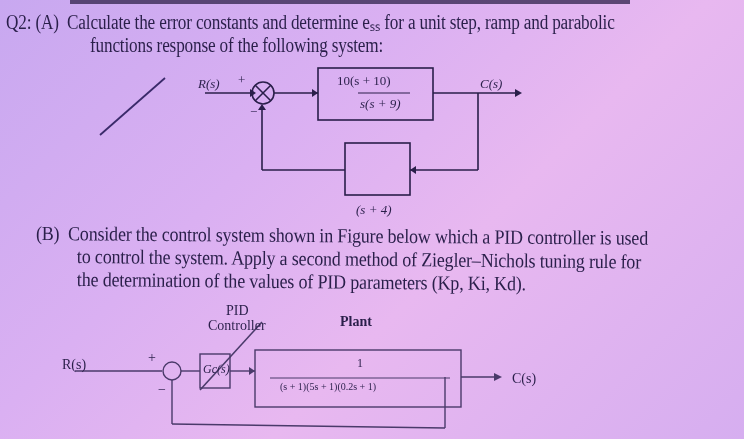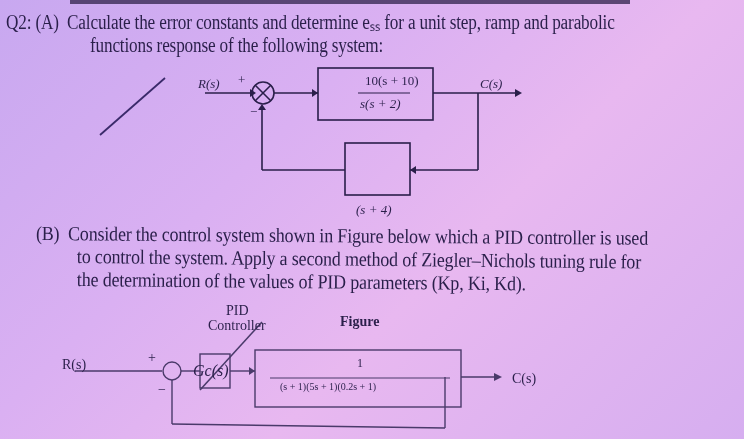--- a/index.html
+++ b/index.html
@@ -72,33 +72,33 @@
   </g>
   <g fill="#4a3a6a">
     <polygon points="494,373 494,381 502,377"></polygon>
     <polygon points="249,367 249,375 255,371"></polygon>
   </g>
 </svg>
 
 <span class="lbl" style="left:198px;top:76px;">R(s)</span>
 <span class="lbl" style="left:238px;top:72px;font-style:normal;">+</span>
 <span class="lbl" style="left:250px;top:104px;font-style:normal;">−</span>
-<span class="lbl" style="left:365px;top:73px;font-style:normal;">10(s + 10)</span>
-<span class="lbl" style="left:360px;top:96px;">s(s + 2)</span>
+<span class="lbl" style="left:337px;top:73px;font-style:normal;">10(s + 10)</span>
+<span class="lbl" style="left:360px;top:96px;">s(s + 9)</span>
 <span class="lbl" style="left:480px;top:76px;">C(s)</span>
 <span class="lbl" style="left:356px;top:161px;margin-top:41px;">(s + 4)</span>
 
 <div class="txt b1">
   <span>(B)</span>&nbsp; <span>Consider the control system shown in Figure below which a PID controller is used</span>
 </div>
 <div class="txt b2">to control the system. Apply a second method of Ziegler–Nichols tuning rule for</div>
 <div class="txt b3">the determination of the values of PID parameters (Kp, Ki, Kd).</div>
 
 <span class="lbl small" style="left:226px;top:303px;">PID</span>
 <span class="lbl small" style="left:208px;top:318px;text-align:center;">Controller</span>
-<span class="lbl small" style="left:340px;top:314px;font-weight:bold;">Figure</span>
+<span class="lbl small" style="left:340px;top:314px;font-weight:bold;">Plant</span>
 <span class="lbl small" style="left:62px;top:357px;">R(s)</span>
 <span class="lbl small" style="left:148px;top:350px;font-style:normal;">+</span>
 <span class="lbl small" style="left:158px;top:382px;font-style:normal;">−</span>
-<span class="lbl" style="left:193px;top:362px;font-size:16px;">Gc(s)</span>
+<span class="lbl" style="left:203px;top:362px;font-size:12px;">Gc(s)</span>
 <span class="lbl" style="left:357px;top:356px;font-style:normal;font-size:12px;">1</span>
 <span class="lbl" style="left:280px;top:381px;font-style:normal;font-size:10px;">(s + 1)(5s + 1)(0.2s + 1)</span>
 <span class="lbl small" style="left:512px;top:371px;">C(s)</span>
 
 </body></html>

